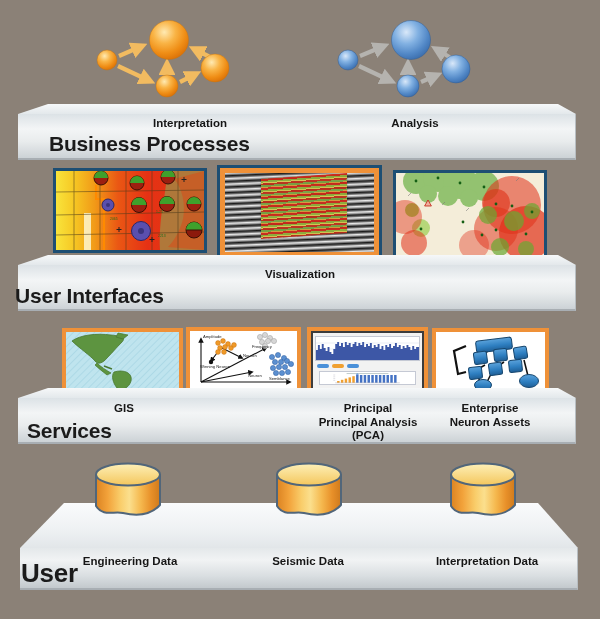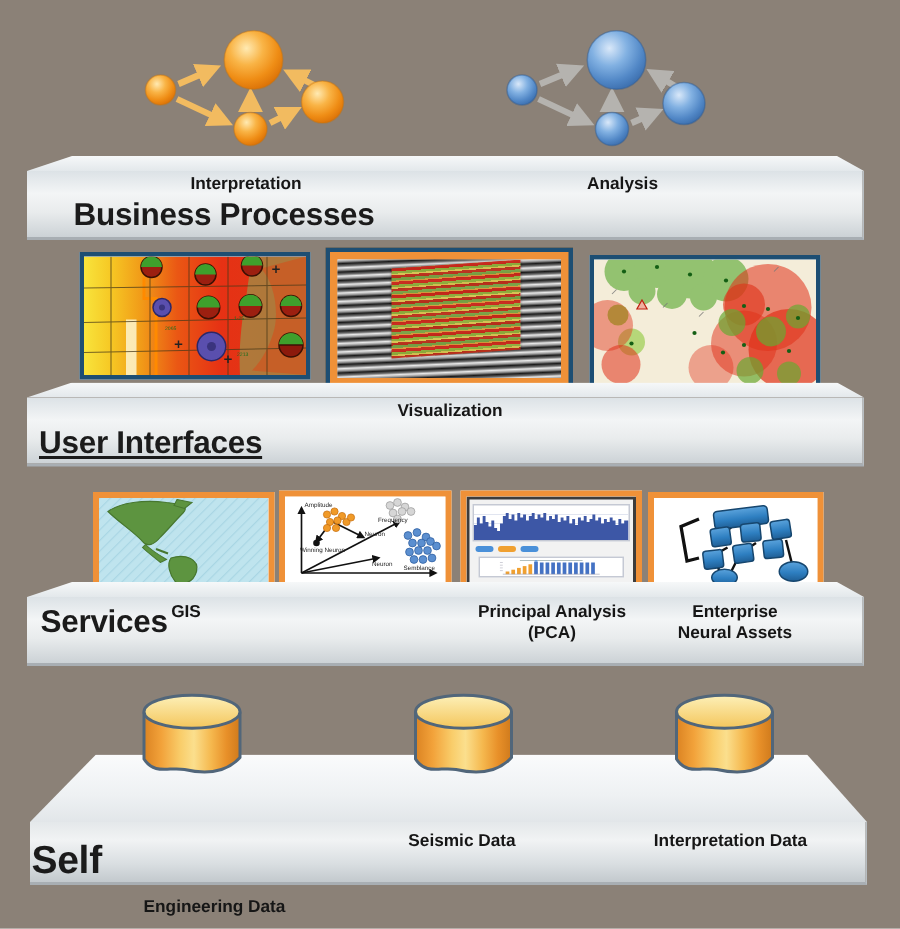--- a/index.html
+++ b/index.html
@@ -122,21 +122,21 @@
     <circle cx="15" cy="45" r="10" fill="url(#gB)" stroke="#2d5a94" stroke-opacity=".45"></circle>
     <circle cx="78" cy="25" r="19.5" fill="url(#gB)" stroke="#2d5a94" stroke-opacity=".45"></circle>
     <circle cx="75" cy="71" r="11" fill="url(#gB)" stroke="#2d5a94" stroke-opacity=".45"></circle>
     <circle cx="123" cy="54" r="14" fill="url(#gB)" stroke="#2d5a94" stroke-opacity=".45"></circle>
   </svg>
 
   <div class="slab" style="top:104px;">
     <div class="slab-top"></div>
     <div class="slab-front"></div>
   </div>
-  <span class="mini-label" style="left:164px;top:117px;">Interpretation</span>
+  <span class="mini-label" style="left:190px;top:117px;">Interpretation</span>
   <span class="mini-label" style="left:415px;top:117px;">Analysis</span>
   <span class="layer-title" style="left:27px;top:132px;margin-left:22px;">Business Processes</span>
 
   <div class="thumb frame-navy" style="left:53px;top:168px;width:154px;height:85px;">
     <svg viewBox="0 0 148 79" preserveAspectRatio="none">
       <defs>
         <linearGradient id="heat" x1="0" y1="0" x2="1" y2="0">
           <stop offset="0%" stop-color="#f8e43c"></stop>
             <stop offset="12%" stop-color="#f6c824"></stop>
           <stop offset="26%" stop-color="#f19a18"></stop>
@@ -271,21 +271,21 @@
           <line x1="70" y1="38" x2="73" y2="35"></line>
       </g>
     </svg>
   </div>
 
   <div class="slab" style="top:255px;">
     <div class="slab-top"></div>
     <div class="slab-front"></div>
   </div>
   <span class="mini-label" style="left:300px;top:268px;">Visualization</span>
-  <span class="layer-title" style="left:26px;top:284px;text-decoration:underline;">User Interfaces</span>
+  <span class="layer-title" style="left:15px;top:284px;">User Interfaces</span>
 
   <div class="thumb frame-orange" style="left:62px;top:328px;width:121px;height:67px;">
     <svg viewBox="0 0 113 59" preserveAspectRatio="none">
       <defs>
         <pattern id="hatch" width="5" height="5" patternTransform="rotate(45)" patternUnits="userSpaceOnUse">
           <rect width="5" height="5" fill="#bfe4ee"></rect>
             <line x1="0" y1="0" x2="0" y2="5" stroke="#a9d6e4" stroke-width="1.6"></line>
         </pattern>
       </defs>
       <rect width="113" height="59" fill="url(#hatch)"></rect>
@@ -455,28 +455,29 @@
   <div class="slab" style="top:388px;">
     <div class="slab-top"></div>
     <div class="slab-front"></div>
   </div>
   <span class="mini-label" style="left:124px;top:402px;">
     <span class="label-line">GIS</span>
   </span>
   <span class="mini-label" style="left:244px;top:402px;">
   </span>
   <span class="mini-label" style="left:368px;top:402px;">
+    <span class="label-line">Principal</span>
     <span class="label-line">Principal Analysis</span>
     <span class="label-line">(PCA)</span>
   </span>
   <span class="mini-label" style="left:490px;top:402px;">
     <span class="label-line">Enterprise</span>
-    <span class="label-line">Neural Assets</span>
+    <span class="label-line">Neuron Assets</span>
   </span>
-  <span class="layer-title" style="left:27px;top:403px;">Services</span>
+  <span class="layer-title" style="left:27px;top:419px;">Services</span>
 
   <div class="slab slab-data" style="top:503px;">
     <div class="slab-top"></div>
     <div class="slab-front"></div>
   </div>
 
   <svg style="position:absolute;left:93px;top:461px;" width="70" height="67" viewBox="0 0 70 67">
     <defs>
       <linearGradient id="cylBody" x1="0" y1="0" x2="1" y2="0">
         <stop offset="0%" stop-color="#db8322"></stop>
@@ -497,18 +498,18 @@
   </svg>
   <svg style="position:absolute;left:274px;top:461px;" width="70" height="67" viewBox="0 0 70 67">
     <path d="M3,14 L3,45 C10,56 20,50 30,52 C43,55 57,55 67,44 L67,14 Z" fill="url(#cylBody)" stroke="#51667a" stroke-width="2" stroke-linejoin="round"></path>
     <ellipse cx="35" cy="13.5" rx="32" ry="11" fill="url(#cylTop)" stroke="#51667a" stroke-width="2"></ellipse>
   </svg>
   <svg style="position:absolute;left:448px;top:461px;" width="70" height="67" viewBox="0 0 70 67">
     <path d="M3,14 L3,45 C10,56 20,50 30,52 C43,55 57,55 67,44 L67,14 Z" fill="url(#cylBody)" stroke="#51667a" stroke-width="2" stroke-linejoin="round"></path>
     <ellipse cx="35" cy="13.5" rx="32" ry="11" fill="url(#cylTop)" stroke="#51667a" stroke-width="2"></ellipse>
   </svg>
 
-  <span class="mini-label" style="left:143px;top:555px;margin-top:44px;">Engineering Data</span>
+  <span class="mini-label" style="left:130px;top:555px;">Engineering Data</span>
   <span class="mini-label" style="left:308px;top:555px;">Seismic Data</span>
   <span class="mini-label" style="left:487px;top:555px;text-align:center;">Interpretation Data</span>
-  <span class="layer-title" style="left:21px;top:558px;font-size:26px;">Self</span>
+  <span class="layer-title" style="left:21px;top:558px;font-size:26px;">User</span>
 
 </div>
 
 </body></html>

